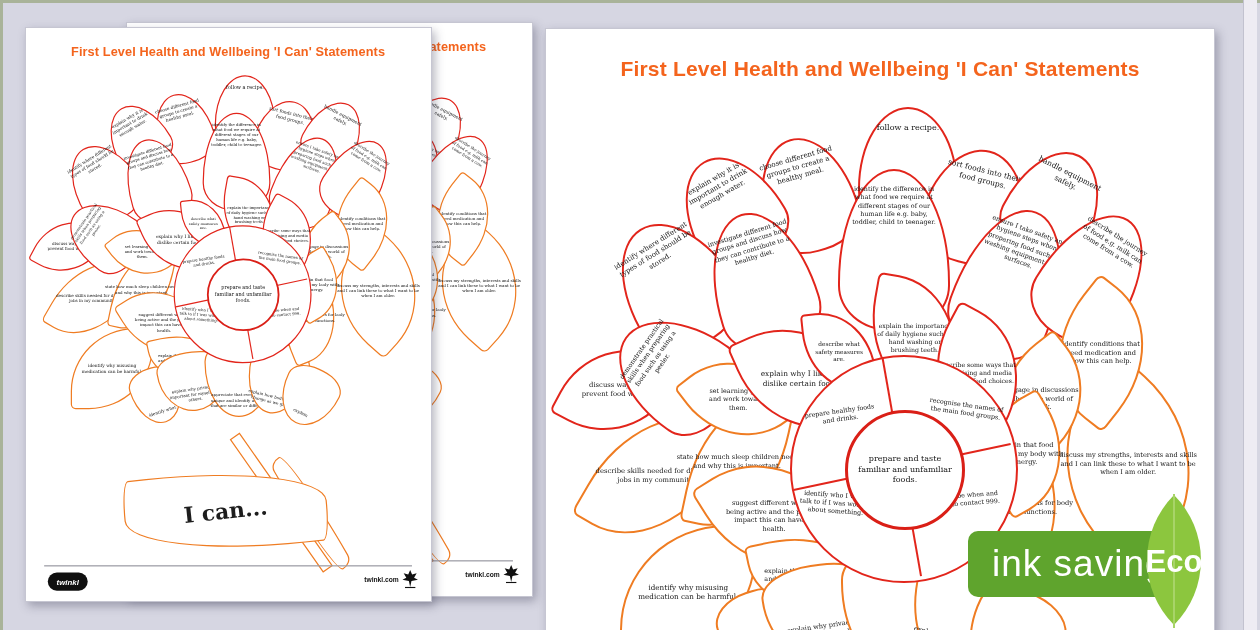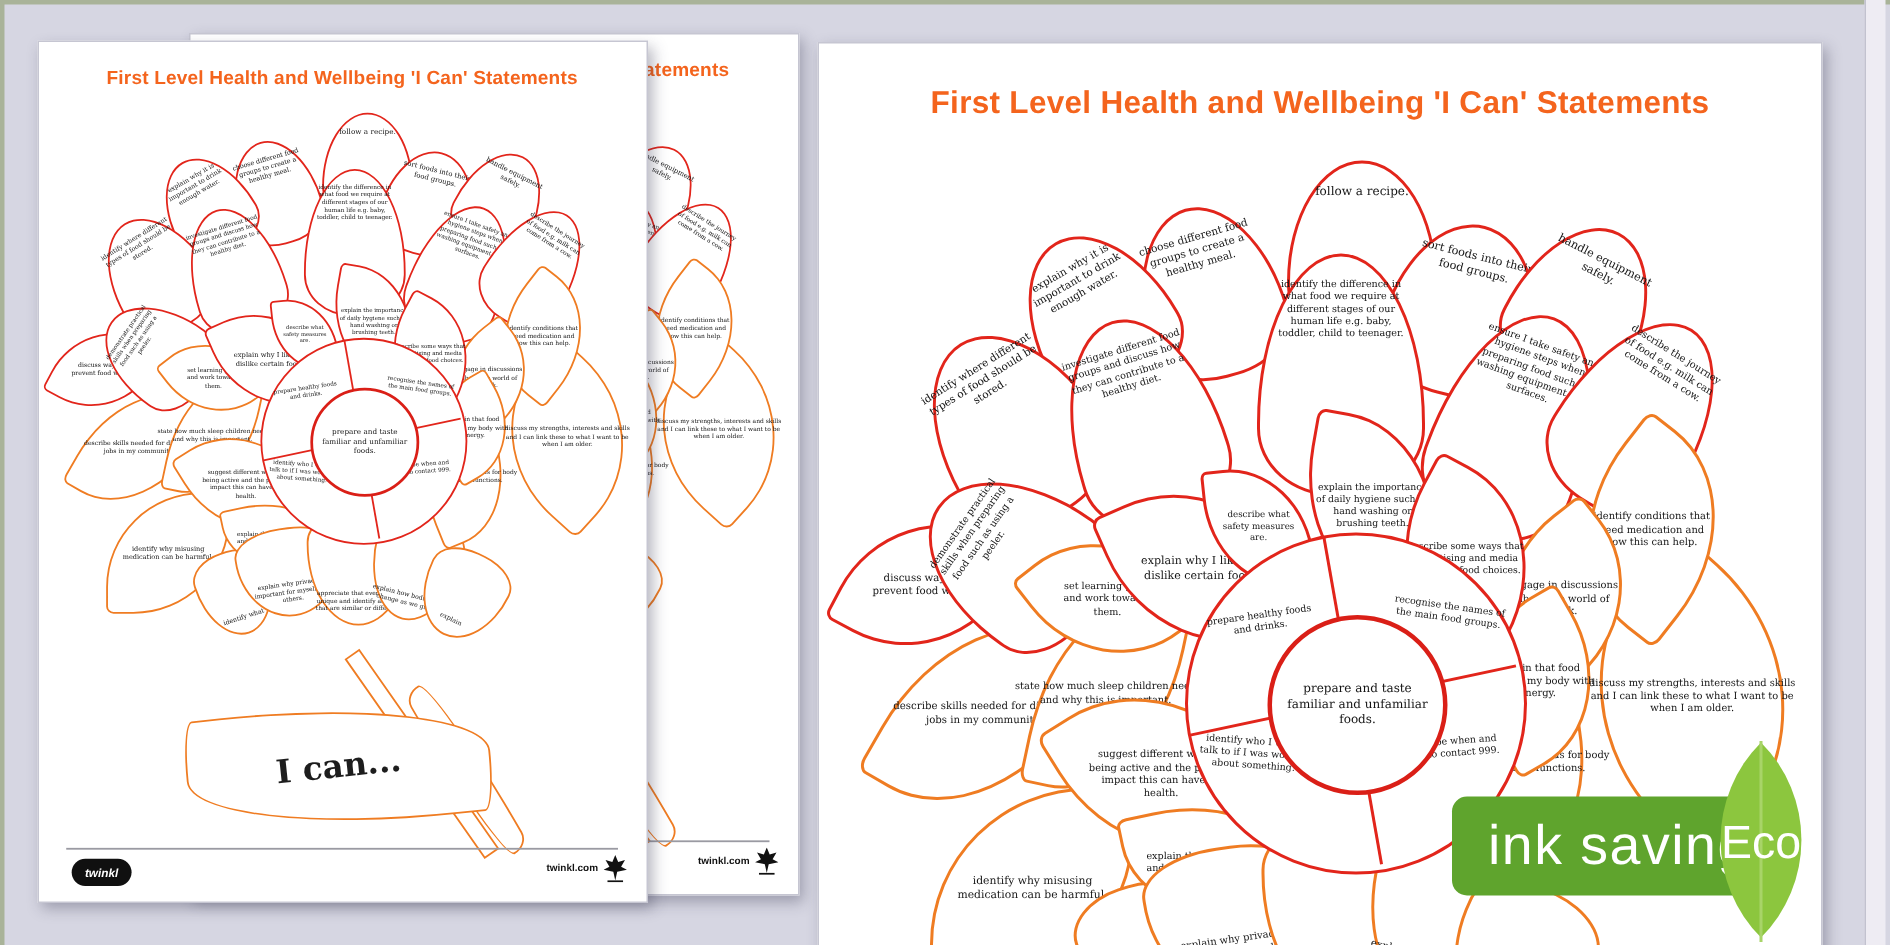--- a/index.html
+++ b/index.html
@@ -48,21 +48,21 @@
   .sitecredit{position:absolute;left:520px;top:905px;width:96px;text-align:right;font-size:11px;
     font-weight:bold;color:#111;}
   .siteleaf{position:absolute;left:622px;top:896px;width:26px;height:30px;}
   #badge{position:absolute;left:968px;top:531px;width:226px;height:66px;background:#5fa42d;
     border-radius:10px;z-index:10;display:flex;align-items:center;}
   #badge span{color:#fff;font-size:37px;padding-left:24px;letter-spacing:1px;}
   #ecoleaf{position:absolute;left:1128px;top:514px;width:92px;height:92px;background:#8cc63e;
     border-radius:0 100% 0 100%;transform:rotate(45deg);z-index:11;}
   #ecostem{position:absolute;left:1173px;top:494px;width:2px;height:134px;background:#a8d468;z-index:12;}
   #ecotext{position:absolute;left:1136px;top:544px;width:76px;text-align:center;color:#fff;
-    font-weight:normal;font-size:31px;z-index:13;}
+    font-weight:bold;font-size:31px;z-index:13;}
   #scrollstrip{position:absolute;left:1243px;top:0;width:13px;height:630px;background:#eeecf3;
     border-left:1px solid #c2c2cf;z-index:9;}
 </style>
 </head>
 <body>
 
 <div id="viewport">
   <div class="page mini" id="slot-back">
   <div class="page-inner">
     <div class="doc-title">First Level Health and Wellbeing 'I Can' Statements</div>

